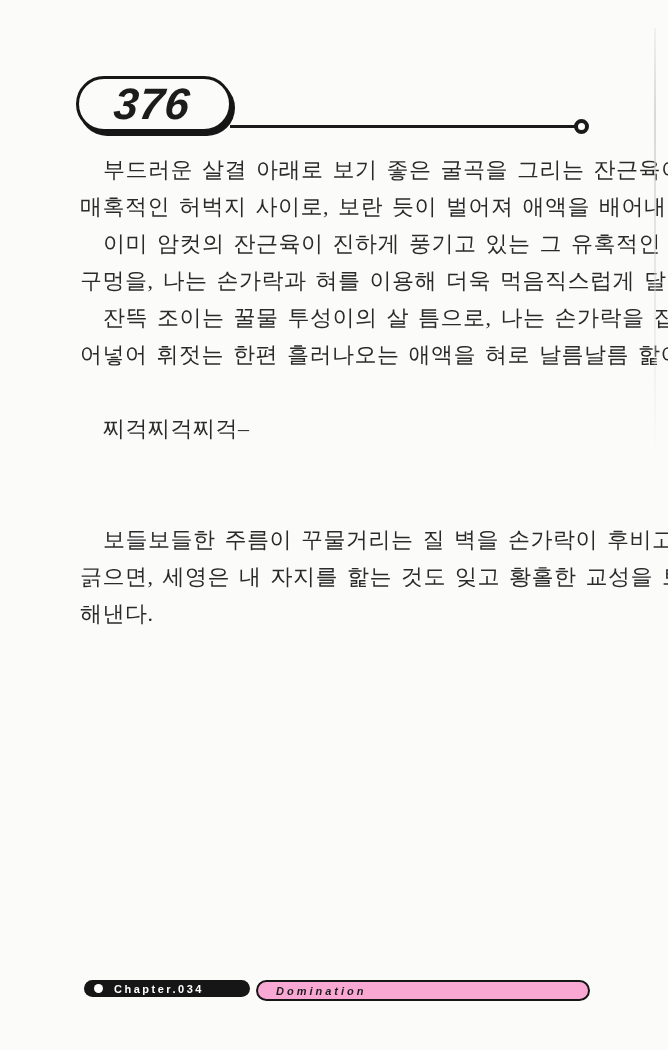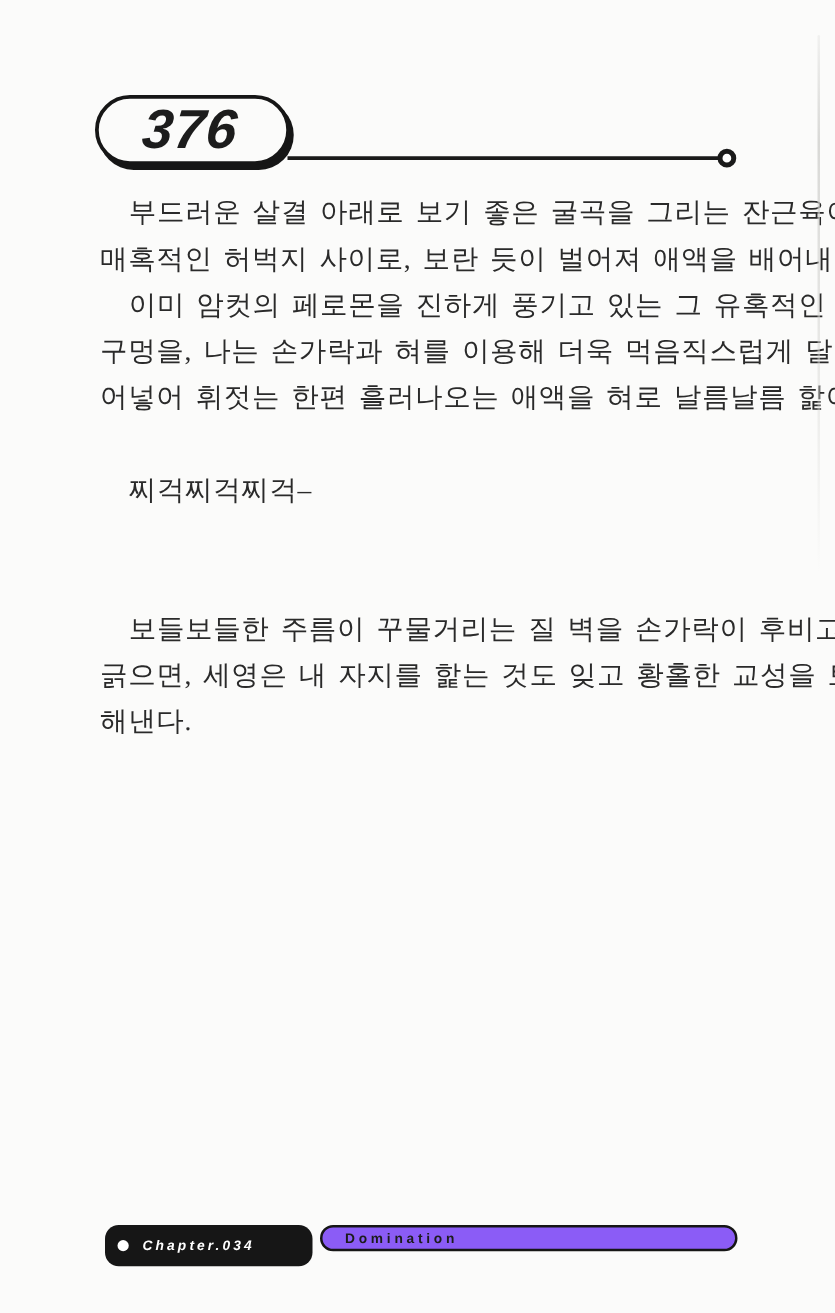--- a/index.html
+++ b/index.html
@@ -63,24 +63,24 @@
     letter-spacing: 0.5px;
     word-spacing: 3px;
     white-space: nowrap;
   }
   .line.indent { padding-left: 23px; }
 
   
   .chapter-pill {
     position: absolute;
     left: 84px; top: 980px;
-    width: 166px; height: 33px;
+    width: 166px; height: 17px;
     background: #161616;
     border-radius: 11px;
-    display: flex; align-items: center; font-style: italic;
+    display: flex; align-items: center;
   }
   .chapter-pill .dot {
     width: 9px; height: 9px;
     border-radius: 50%;
     background: #ffffff;
     margin-left: 10px;
     flex: 0 0 auto;
   }
   .chapter-pill .label {
     color: #ffffff;
@@ -88,24 +88,24 @@
     font-weight: bold;
     font-size: 11px;
     letter-spacing: 2.5px;
     margin-left: 11px;
     white-space: nowrap;
   }
   .title-pill {
     position: absolute;
     left: 256px; top: 980px;
     width: 330px; height: 17px;
-    background: #8b5cf6;
+    background: #f9a8d4;
     border: 2px solid #161616;
     border-radius: 11px;
-    display: flex; align-items: center;
+    display: flex; align-items: center; font-style: italic;
   }
   .title-pill .label {
     color: #1c1c1c;
     font-family: "Liberation Sans", sans-serif;
     font-weight: bold;
     font-size: 11px;
     letter-spacing: 3px;
     margin-left: 18px;
     white-space: nowrap;
   }
@@ -128,22 +128,23 @@
 
 <div class="page-badge">
   <span class="num">376</span>
 </div>
 <div class="header-line"></div>
 <div class="header-ring"></div>
 
 <div class="body-text">
     <div class="line indent">부드러운 살결 아래로 보기 좋은 굴곡을 그리는 잔근육이</div>
     <div class="line">매혹적인 허벅지 사이로, 보란 듯이 벌어져 애액을 배어내</div>
-    <div class="line indent">이미 암컷의 페로몬을 진하게 풍기고 있는 그 유혹적인</div>
+    <div class="line indent">이미 암컷의 잔근육이 진하게 풍기고 있는 그 유혹적인</div>
     <div class="line">구멍을, 나는 손가락과 혀를 이용해 더욱 먹음직스럽게 달</div>
+    <div class="line indent">잔뜩 조이는 꿀물 투성이의 살 틈으로, 나는 손가락을 집</div>
     <div class="line">어넣어 휘젓는 한편 흘러나오는 애액을 혀로 날름날름 핥아</div>
     <div class="line"></div>
     <div class="line indent">찌걱찌걱찌걱–</div>
     <div class="line"></div>
     <div class="line"></div>
     <div class="line indent">보들보들한 주름이 꾸물거리는 질 벽을 손가락이 후비고</div>
     <div class="line">긁으면, 세영은 내 자지를 핥는 것도 잊고 황홀한 교성을 토</div>
     <div class="line">해낸다.</div>
   </div>
 

